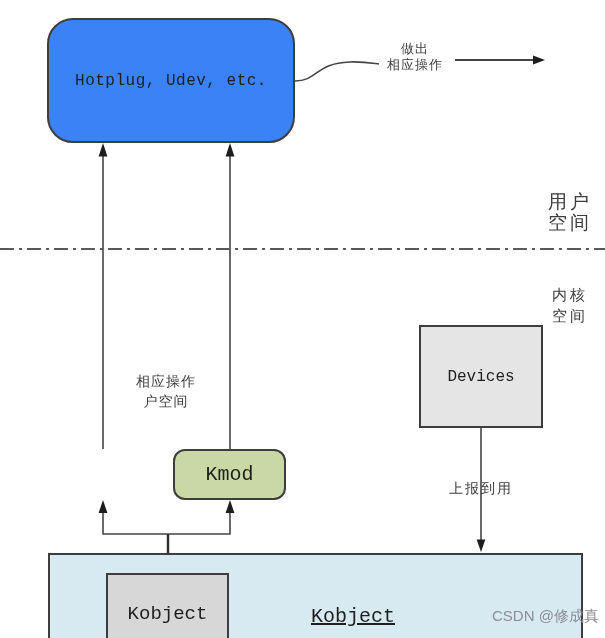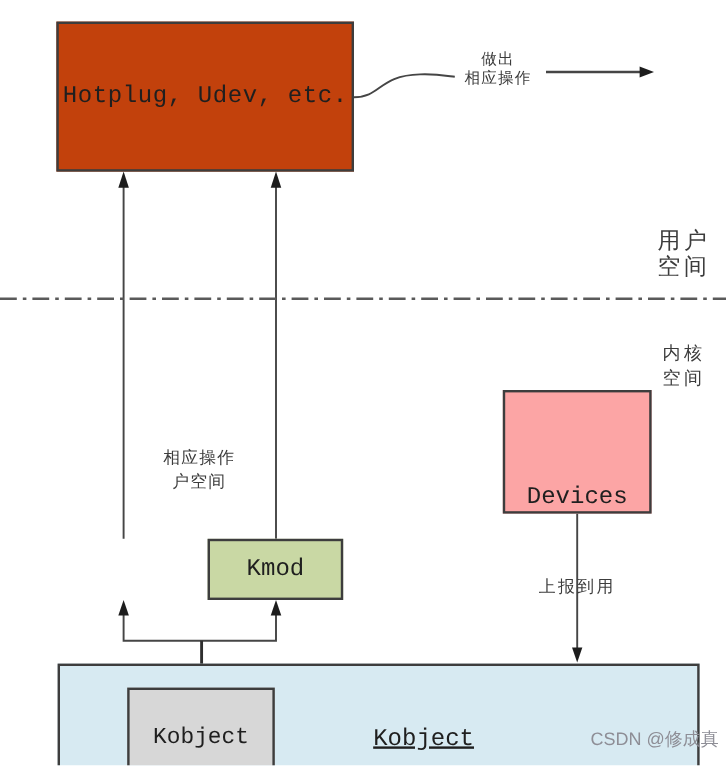--- a/index.html
+++ b/index.html
@@ -24,24 +24,24 @@
   .box {
     position: absolute;
     box-sizing: border-box;
     border: 2px solid #3d3d3d;
     display: flex;
     align-items: center;
     justify-content: center;
     font-family: "Liberation Mono", "DejaVu Sans Mono", monospace;
     color: #1f1f1f;
   }
-  .box-hotplug  { left: 47px;  top: 18px;  width: 248px; height: 125px; background: #c2410c; font-size: 20px; letter-spacing: 0.5px; }
-  .box-devices  { left: 419px; top: 325px; width: 124px; height: 103px; background: #fca5a5; font-size: 20px; align-items: flex-end; }
+  .box-hotplug  { left: 47px;  top: 18px;  width: 248px; height: 125px; background: #3b82f6; font-size: 16px; letter-spacing: 0.5px; border-radius: 26px; }
+  .box-devices  { left: 419px; top: 325px; width: 124px; height: 103px; background: #e5e5e5; font-size: 16px; }
   .box-netlink  { left: 47px;  top: 449px; width: 115px; height: 51px;  background: #c9d8a4; font-size: 20px; }
-  .box-kmod     { left: 173px; top: 449px; width: 113px; height: 51px;  background: #c9d8a4; font-size: 20px; }
+  .box-kmod     { left: 173px; top: 449px; width: 113px; height: 51px;  background: #c9d8a4; font-size: 20px; border-radius: 12px; }
   .box-kobject  { left: 48px;  top: 553px; width: 535px; height: 100px; background: #d7eaf2; }
   .box-uevent   { left: 106px; top: 573px; width: 123px; height: 80px;  background: #d7d7d7; align-items: flex-start; font-size: 19px; }
   .box-uevent .inner-label { margin-top: 28px; }
   .kobject-label {
     position: absolute;
     left: 228px;
     top: 50px;
     width: 150px;
     text-align: center;
     font-family: "Liberation Mono", "DejaVu Sans Mono", monospace;

